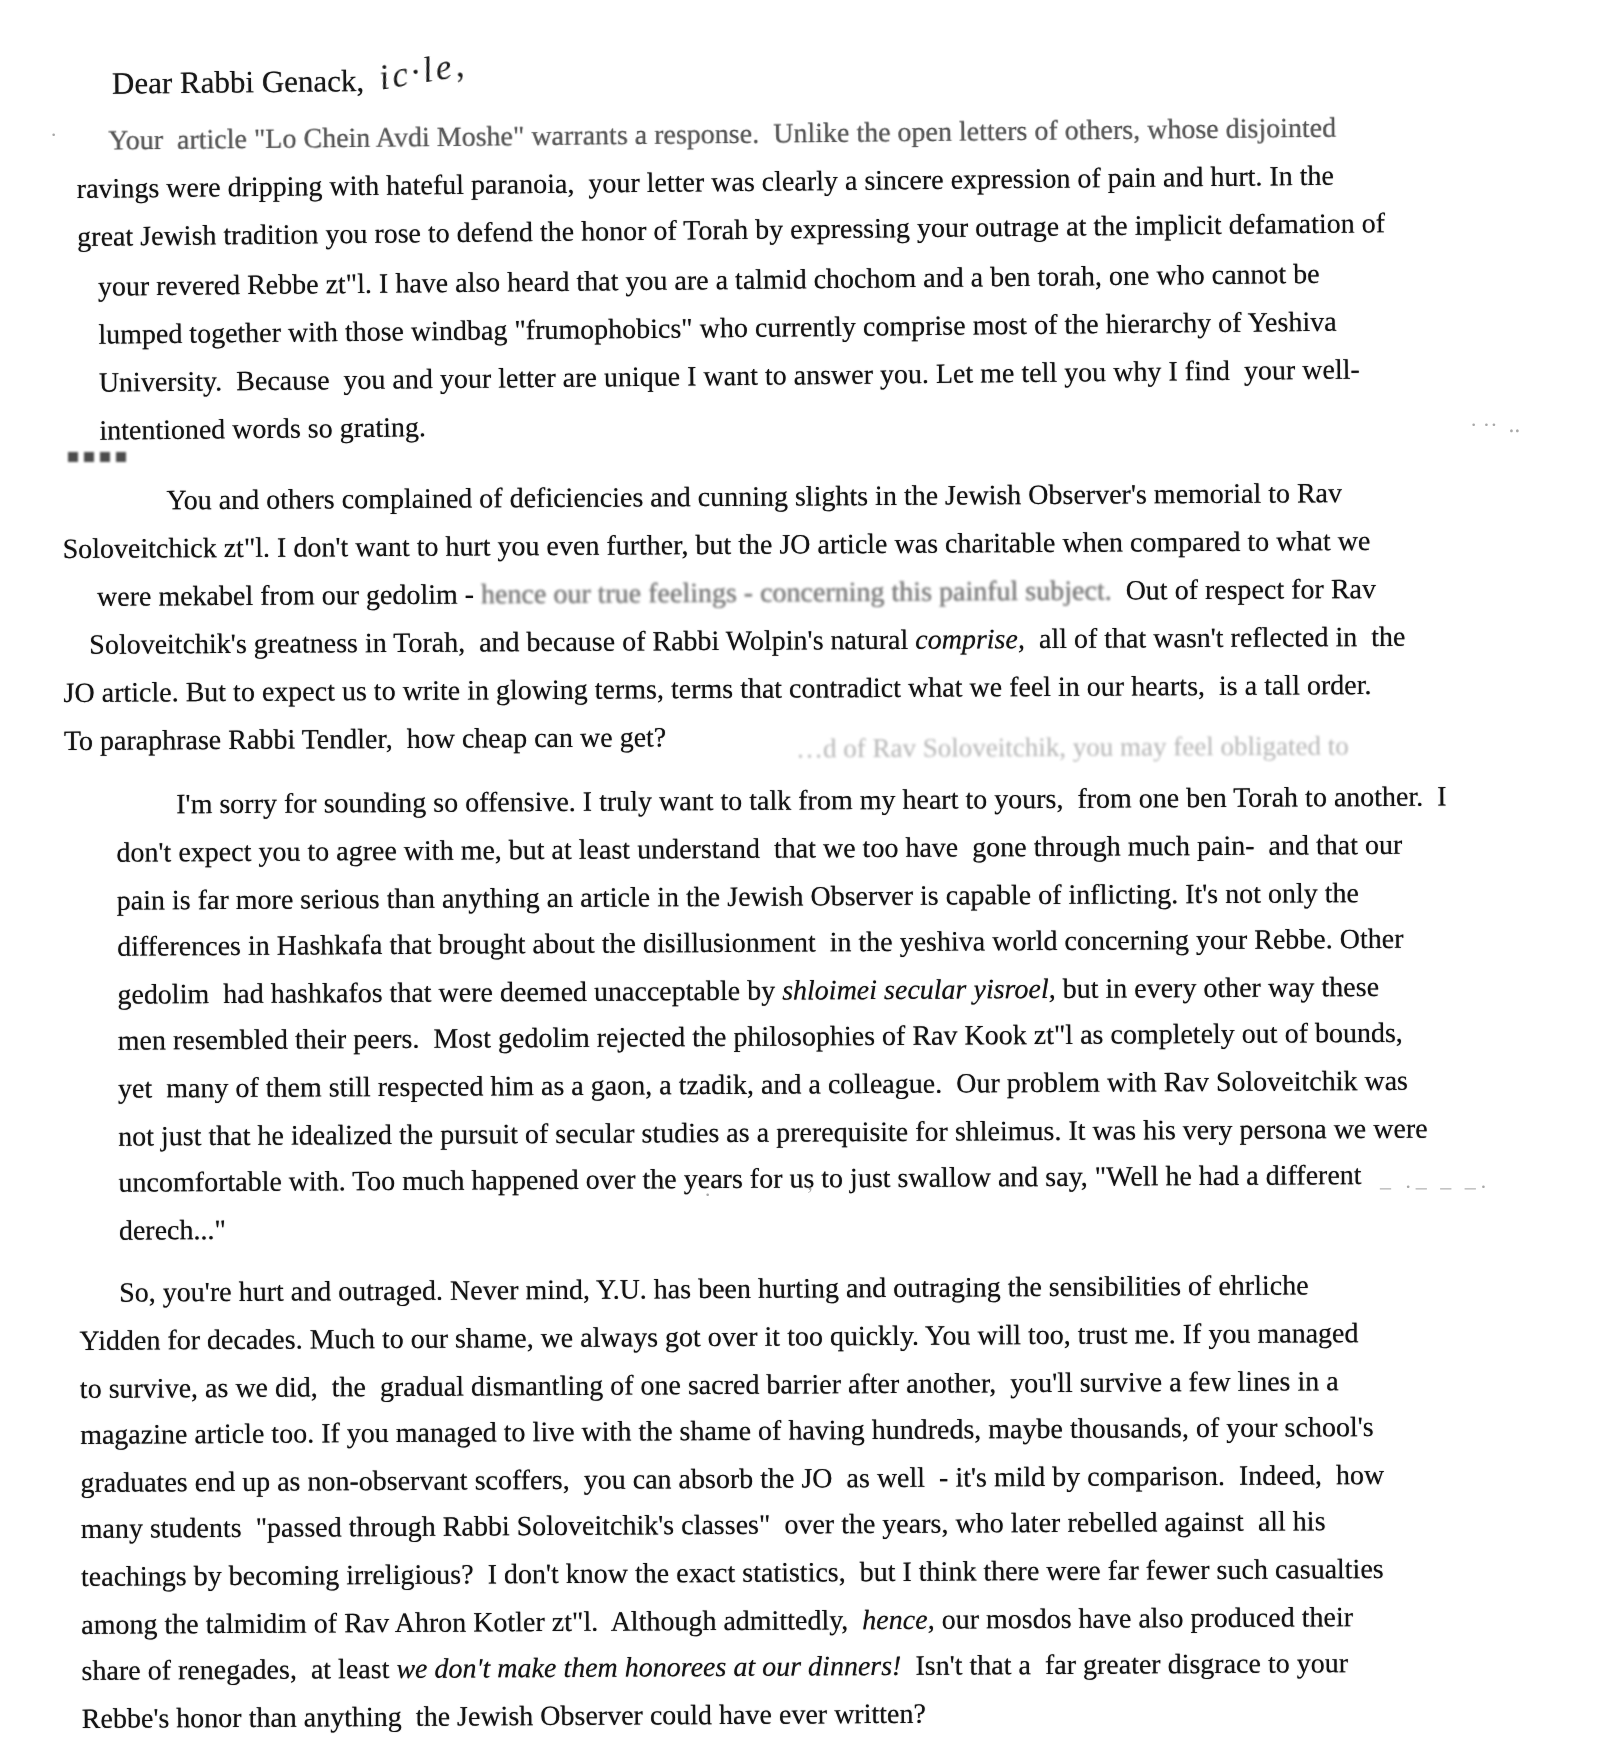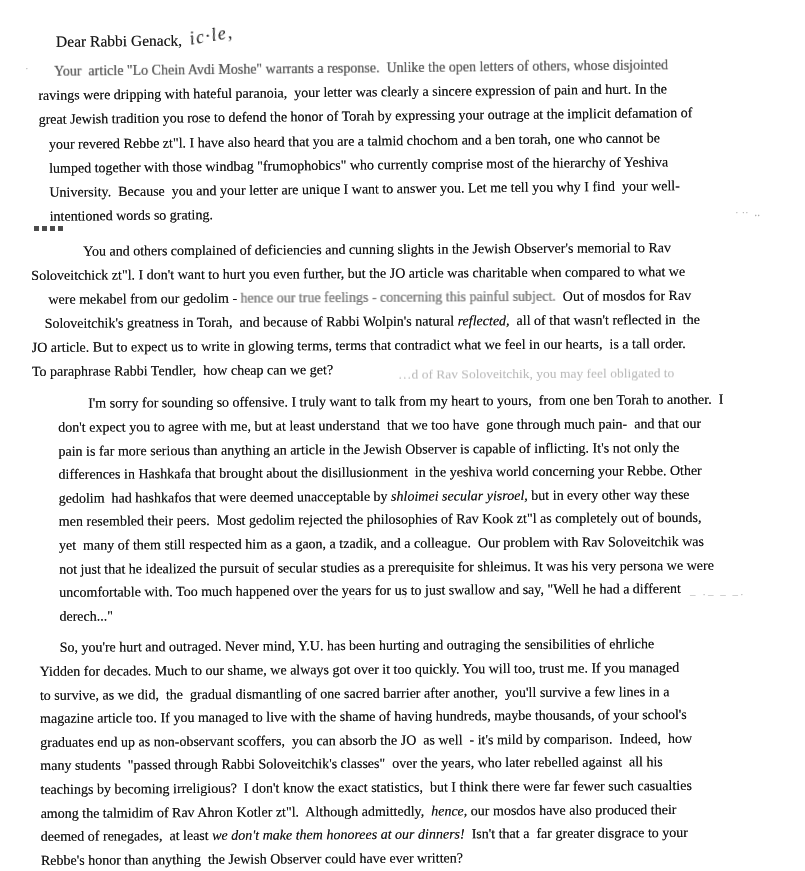--- a/index.html
+++ b/index.html
@@ -96,22 +96,22 @@
         <div class="line">ravings were dripping with hateful paranoia,  your letter was clearly a sincere expression of pain and hurt. In the</div>
         <div class="line">great Jewish tradition you rose to defend the honor of Torah by expressing your outrage at the implicit defamation of</div>
         <div class="line">your revered Rebbe zt"l. I have also heard that you are a talmid chochom and a ben torah, one who cannot be</div>
         <div class="line">lumped together with those windbag "frumophobics" who currently comprise most of the hierarchy of Yeshiva</div>
         <div class="line">University.  Because  you and your letter are unique I want to answer you. Let me tell you why I find  your well-</div>
         <div class="line">intentioned words so grating.</div>
       </div>
       <div class="para para-2">
         <div class="line">You and others complained of deficiencies and cunning slights in the Jewish Observer's memorial to Rav</div>
         <div class="line">Soloveitchick zt"l. I don't want to hurt you even further, but the JO article was charitable when compared to what we</div>
-        <div class="line"><span>were mekabel from our gedolim - </span><span class="faded">hence our true feelings - concerning this painful subject.</span><span>  Out of mosdos for Rav</span></div>
-        <div class="line"><span>Soloveitchik's greatness in Torah,  and because of Rabbi Wolpin's natural </span><span class="italic">reflected,</span><span>  all of that wasn't reflected in  the</span></div>
+        <div class="line"><span>were mekabel from our gedolim - </span><span class="faded">hence our true feelings - concerning this painful subject.</span><span>  Out of respect for Rav</span></div>
+        <div class="line"><span>Soloveitchik's greatness in Torah,  and because of Rabbi Wolpin's natural </span><span class="italic">comprise,</span><span>  all of that wasn't reflected in  the</span></div>
         <div class="line">JO article. But to expect us to write in glowing terms, terms that contradict what we feel in our hearts,  is a tall order.</div>
         <div class="line">To paraphrase Rabbi Tendler,  how cheap can we get?</div>
       </div>
       <div class="para para-3">
         <div class="line">I'm sorry for sounding so offensive. I truly want to talk from my heart to yours,  from one ben Torah to another.  I</div>
         <div class="line">don't expect you to agree with me, but at least understand  that we too have  gone through much pain-  and that our</div>
         <div class="line">pain is far more serious than anything an article in the Jewish Observer is capable of inflicting. It's not only the</div>
         <div class="line">differences in Hashkafa that brought about the disillusionment  in the yeshiva world concerning your Rebbe. Other</div>
         <div class="line"><span>gedolim  had hashkafos that were deemed unacceptable by </span><span class="italic">shloimei secular yisroel,</span><span> but in every other way these</span></div>
         <div class="line">men resembled their peers.  Most gedolim rejected the philosophies of Rav Kook zt"l as completely out of bounds,</div>
@@ -122,21 +122,21 @@
       </div>
       <div class="para para-4">
         <div class="line">So, you're hurt and outraged. Never mind, Y.U. has been hurting and outraging the sensibilities of ehrliche</div>
         <div class="line">Yidden for decades. Much to our shame, we always got over it too quickly. You will too, trust me. If you managed</div>
         <div class="line">to survive, as we did,  the  gradual dismantling of one sacred barrier after another,  you'll survive a few lines in a</div>
         <div class="line">magazine article too. If you managed to live with the shame of having hundreds, maybe thousands, of your school's</div>
         <div class="line">graduates end up as non-observant scoffers,  you can absorb the JO  as well  - it's mild by comparison.  Indeed,  how</div>
         <div class="line">many students  "passed through Rabbi Soloveitchik's classes"  over the years, who later rebelled against  all his</div>
         <div class="line">teachings by becoming irreligious?  I don't know the exact statistics,  but I think there were far fewer such casualties</div>
         <div class="line"><span>among the talmidim of Rav Ahron Kotler zt"l.  Although admittedly,  </span><span class="italic">hence,</span><span> our mosdos have also produced their</span></div>
-        <div class="line"><span>deemed of renegades,  at least </span><span class="italic">we don't make them honorees at our dinners!</span><span>  Isn't that a  far greater disgrace to your</span></div>
+        <div class="line"><span>share of renegades,  at least </span><span class="italic">we don't make them honorees at our dinners!</span><span>  Isn't that a  far greater disgrace to your</span></div>
         <div class="line">Rebbe's honor than anything  the Jewish Observer could have ever written?</div>
       </div>
     </div>
 
   <div class="ghost-line">…d of Rav Soloveitchik, you may feel obligated to</div>
 
   <div class="smudge-bar"></div>
   <span class="mark mark-1">· ··  ‥</span>
   <span class="mark mark-2">– ·– – –·</span>
   <span class="mark mark-3">·  ’</span>

